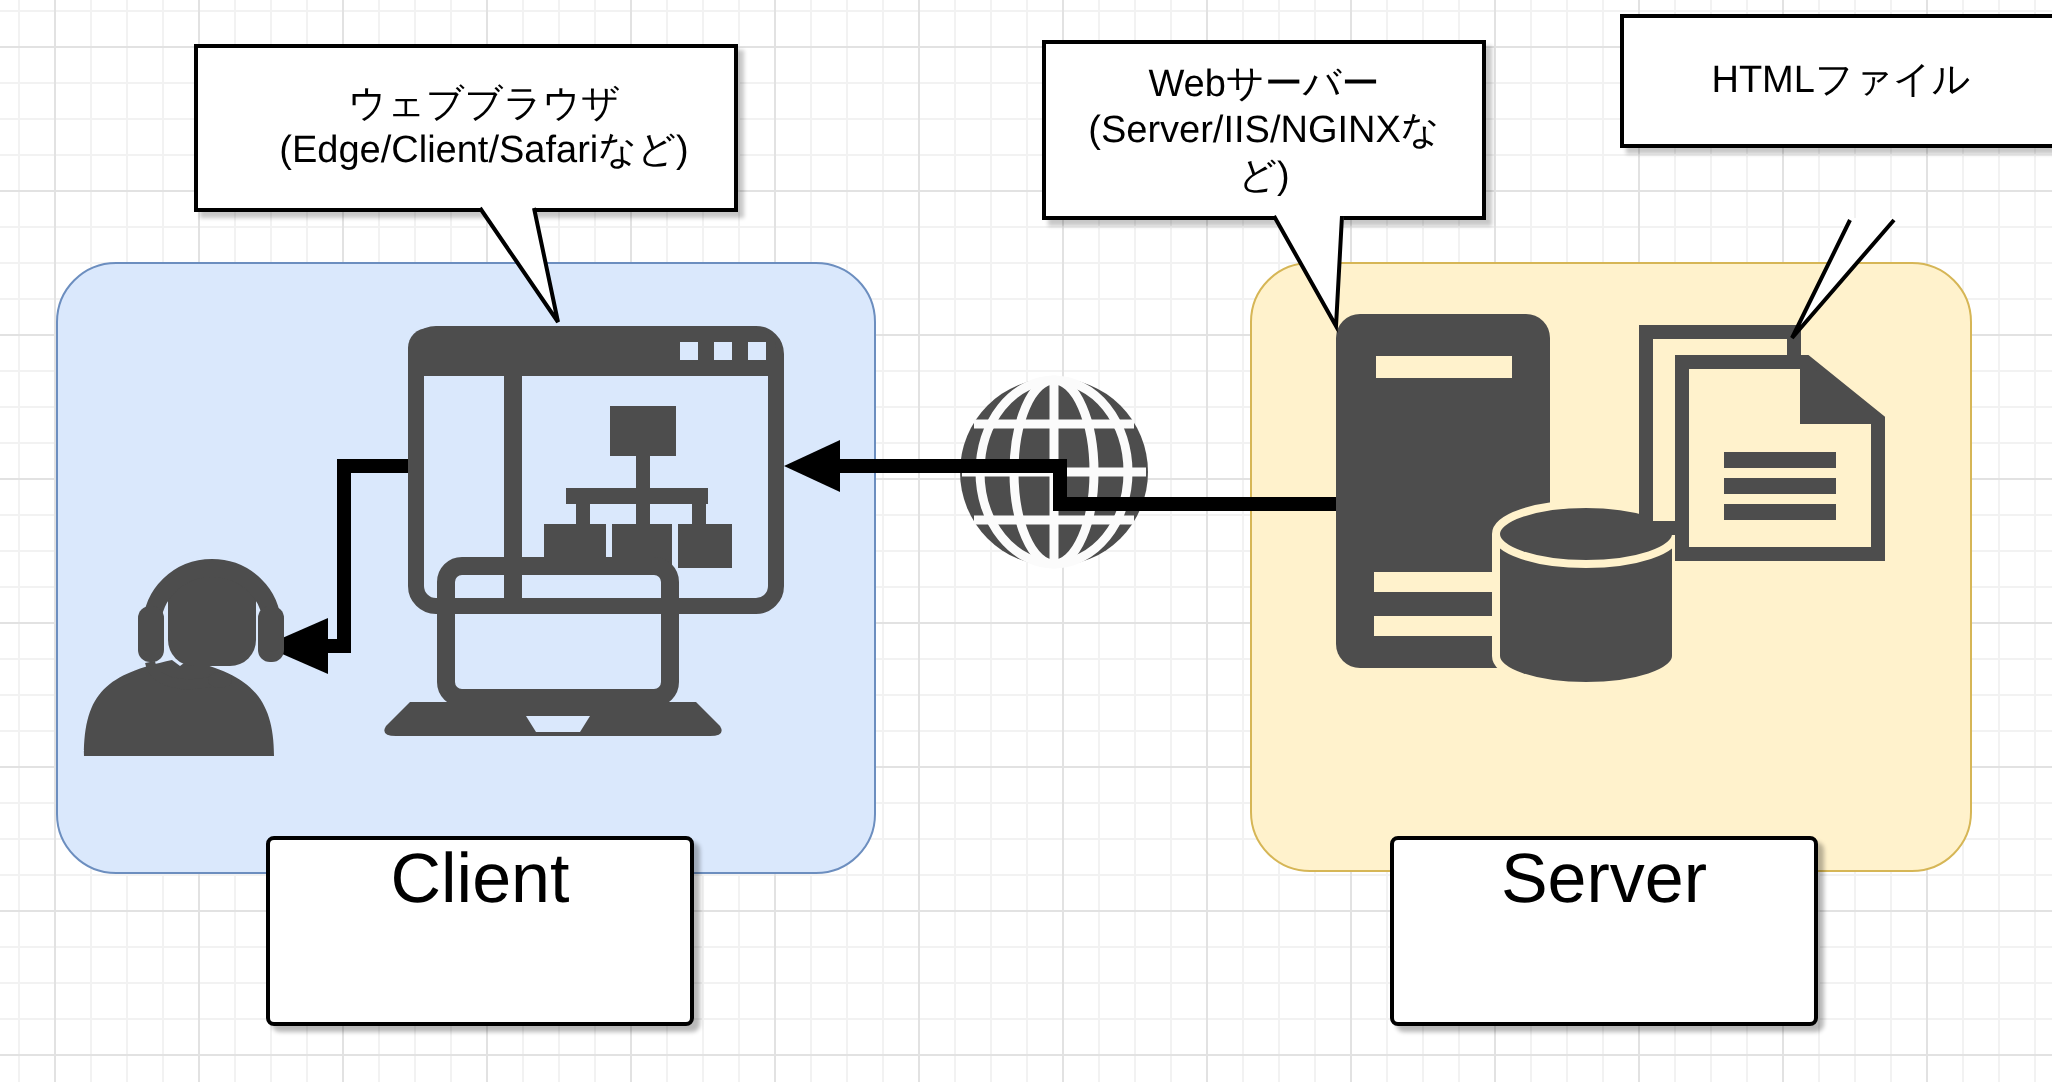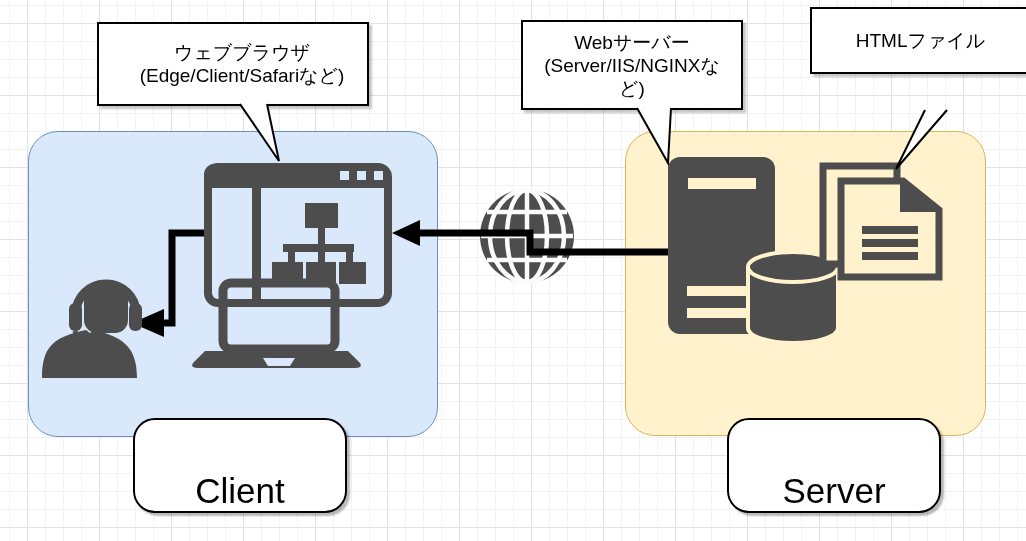--- a/index.html
+++ b/index.html
@@ -23,26 +23,26 @@
     position:absolute;z-index:2;box-sizing:border-box;background:#fff;border:2px solid #000;
     display:flex;flex-direction:column;justify-content:center;align-items:center;
     font-size:19px;line-height:23px;color:#000;text-align:center;
     box-shadow:3px 3px 2px rgba(0,0,0,0.22);
   }
   .callout .cl{width:100%;}
   .callout.c1{left:97px;top:22px;width:272px;height:84px;padding-left:18px;}
   .callout.c2{left:521px;top:20px;width:222px;height:90px;}
   .callout.c3{left:786px;top:7px;width:221px;height:67px;margin-left:24px;}
   .label{
-    position:absolute;z-index:4;box-sizing:border-box;background:#fff;border:2px solid #000;border-radius:22px;
-    display:flex;justify-content:center;align-items:flex-end;font-size:35px;color:#000;
+    position:absolute;z-index:4;box-sizing:border-box;background:#fff;border:2px solid #000;border-radius:4px;
+    display:flex;justify-content:center;align-items:flex-start;font-size:35px;color:#000;
     box-shadow:3px 3px 2px rgba(0,0,0,0.28);
   }
   .label.client-label{left:133px;top:418px;width:214px;height:95px;}
-  .label.server-label{left:695px;top:418px;width:214px;height:95px;margin-left:32px;}
+  .label.server-label{left:695px;top:418px;width:214px;height:95px;}
 </style>
 </head>
 <body>
 
 <div class="canvas">
 
   <div class="container client"></div>
   <div class="container server"></div>
 
   <div class="callout c1">

